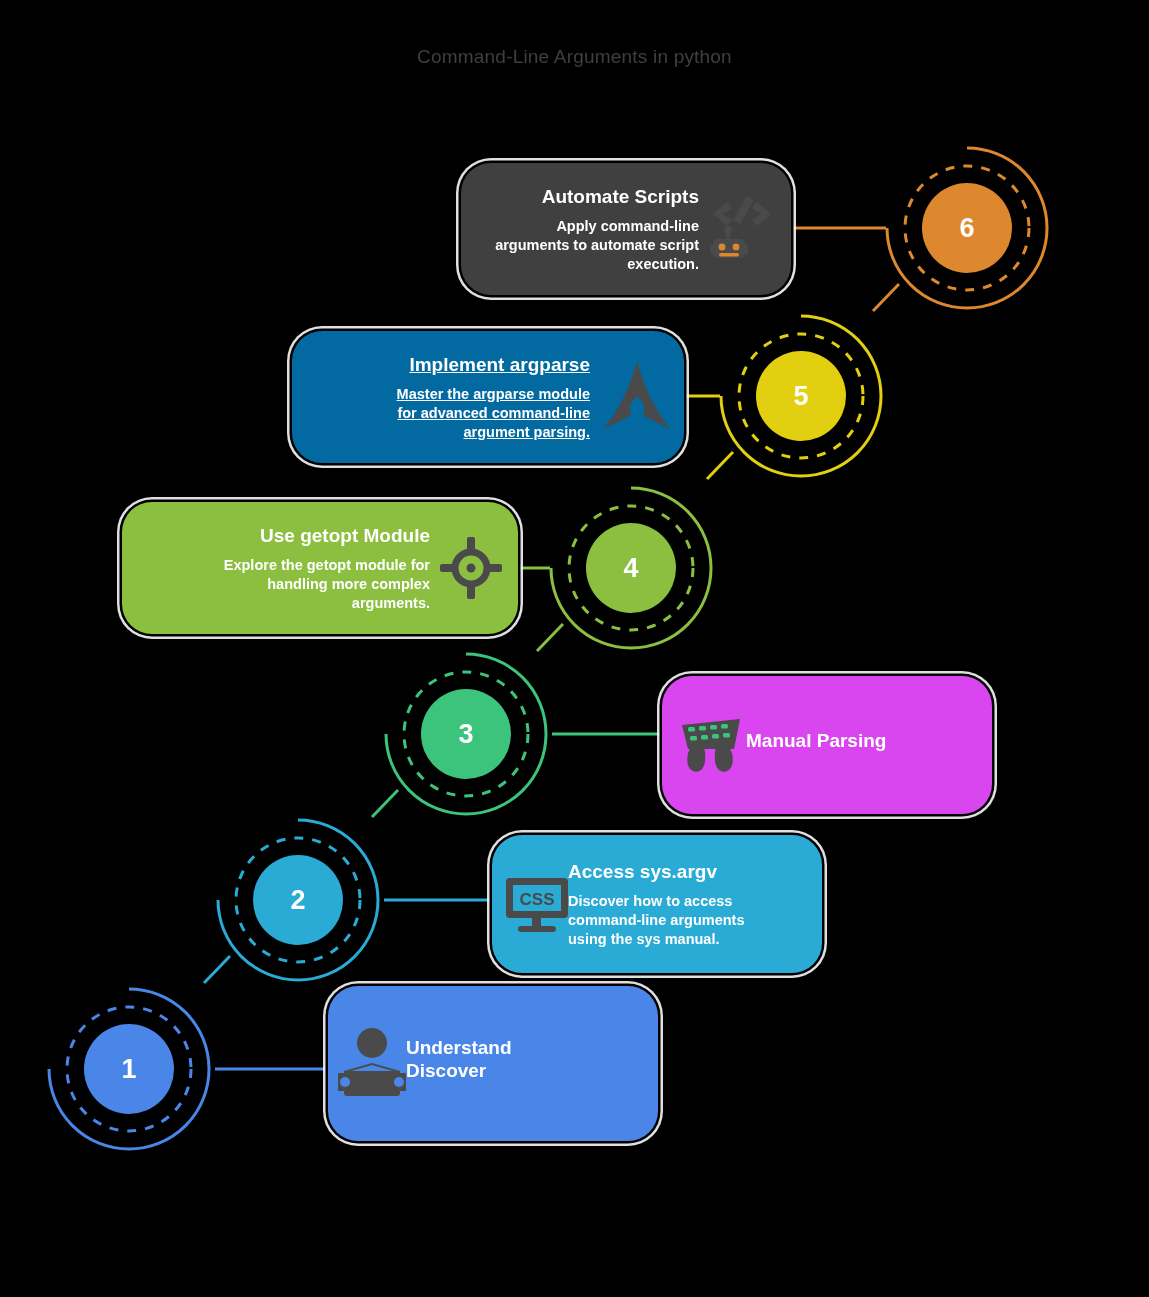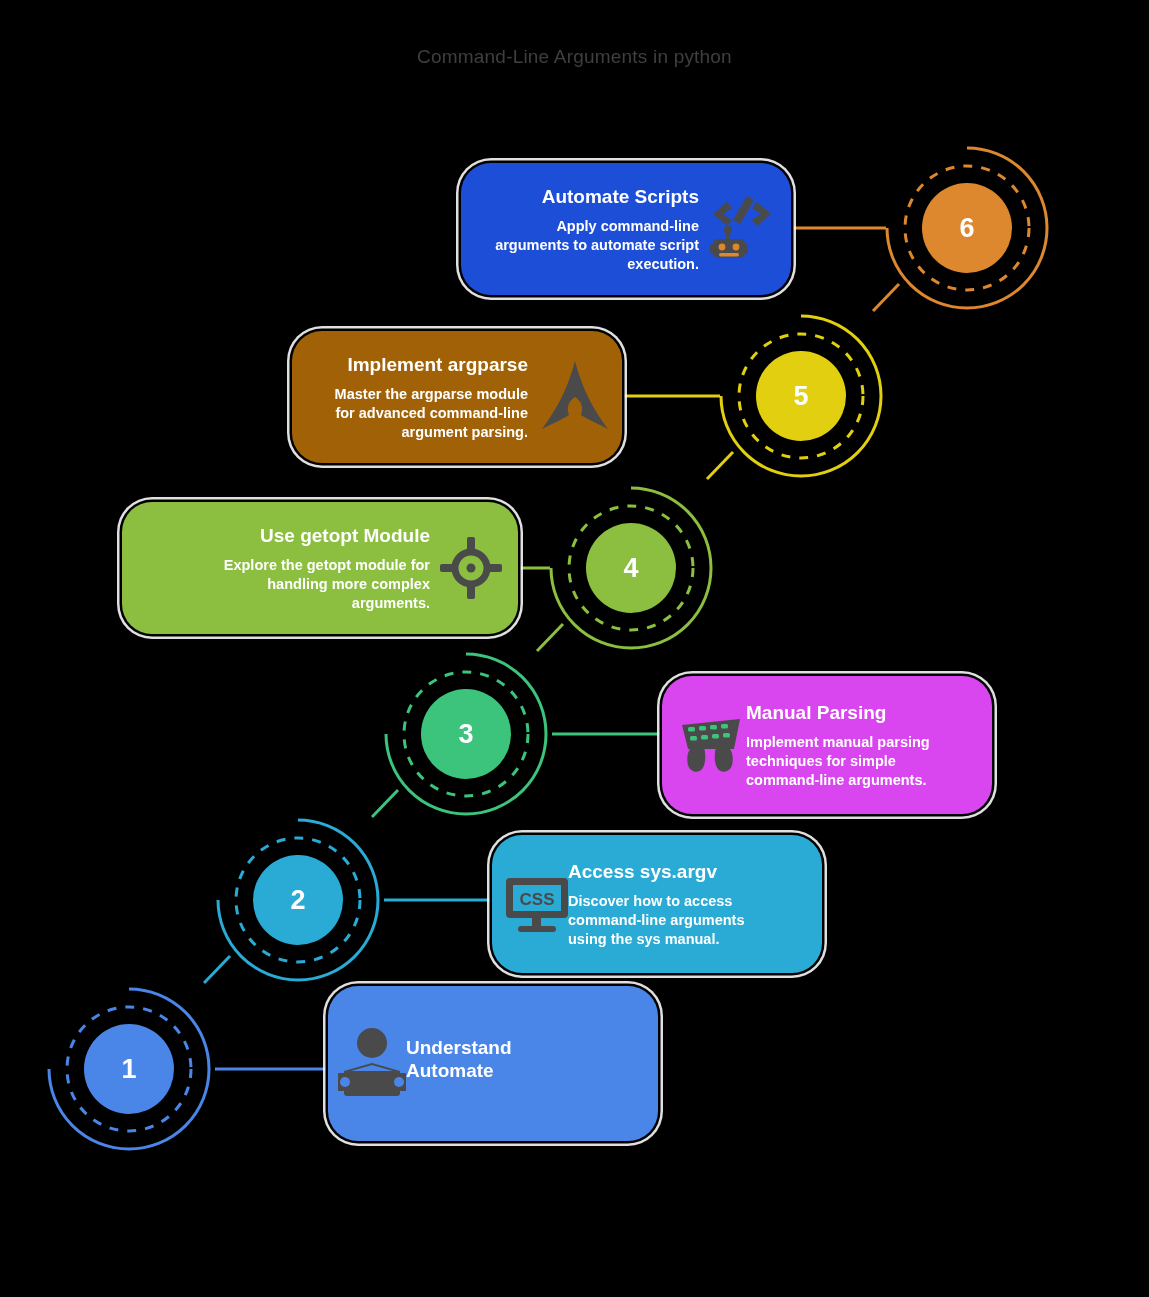--- a/index.html
+++ b/index.html
@@ -130,21 +130,21 @@
 
     <path d="M552 734 H662" stroke="#3cc47c" stroke-width="3" fill="none"></path>
     <path d="M398 790 L372 817" stroke="#3cc47c" stroke-width="3" fill="none"></path>
 
     <path d="M384 900 H492" stroke="#29abd6" stroke-width="3" fill="none"></path>
     <path d="M230 956 L204 983" stroke="#29abd6" stroke-width="3" fill="none"></path>
 
     <path d="M215 1069 H328" stroke="#4a86e8" stroke-width="3" fill="none"></path>
   </svg>
 
-  <div class="card icon-right" style="left:461px; top:163px; width:330px; height:132px; background:#1d4ed8; padding:16px 18px 16px 22px;">
+  <div class="card icon-right" style="left:461px; top:163px; width:330px; height:132px; background:#404040; padding:16px 18px 16px 22px;">
     <div class="card-inner">
       <div class="card-text" style="flex:1 1 auto;">
         <div class="card-title">Automate Scripts</div>
         <div class="card-desc">Apply command-line
 arguments to automate script
 execution.</div>
       </div>
       <div class="card-icon">
         <svg width="64" height="70" viewBox="0 0 64 70">
           <g fill="#4a4a4a">
@@ -169,21 +169,21 @@
 
   <div class="badge" style="left:884px; top:145px; width:166px; height:166px;">
     <svg width="166" height="166" viewBox="0 0 166 166">
       <path d="M83 3 A80 80 0 1 1 3 83" stroke="#dd882e" stroke-width="3" fill="none"></path>
       <circle cx="83" cy="83" r="62" stroke="#dd882e" stroke-width="3" stroke-dasharray="9 9" fill="none"></circle>
       <circle cx="83" cy="83" r="45" fill="#dd882e"></circle>
     </svg>
     <span class="badge-num">6</span>
   </div>
 
-  <div class="card icon-right" style="left:292px; top:331px; width:330px; height:132px; background:#a16207; padding:16px 10px 16px 22px;">
+  <div class="card icon-right" style="left:292px; top:331px; width:392px; height:132px; background:#0369a1; padding:16px 10px 16px 22px;text-decoration:underline;">
     <div class="card-inner">
       <div class="card-text" style="flex:1 1 auto;">
         <div class="card-title">Implement argparse</div>
         <div class="card-desc">Master the argparse module
 for advanced command-line
 argument parsing.</div>
       </div>
       <div class="card-icon">
         <svg width="74" height="80" viewBox="0 0 74 80">
           <path d="M37 4 C32 22 25 44 4 72 C16 66 25 62 31 58 C28 50 31 44 37 40 C43 44 46 50 43 58 C49 62 58 66 70 72 C49 44 42 22 37 4 Z" fill="#4a4a4a"></path>
@@ -251,23 +251,20 @@
             <rect x="47" y="9" width="7" height="4.5" rx="1.5"></rect>
             <rect x="16" y="21" width="7" height="4.5" rx="1.5"></rect>
             <rect x="27" y="20" width="7" height="4.5" rx="1.5"></rect>
             <rect x="38" y="19" width="7" height="4.5" rx="1.5"></rect>
             <rect x="49" y="18" width="7" height="4.5" rx="1.5"></rect>
           </g>
         </svg>
       </div>
       <div class="card-text" style="flex:1 1 auto;">
         <div class="card-title">Manual Parsing</div>
-        <div class="card-desc">Implement manual parsing
-techniques for simple
-command-line arguments.</div>
       </div>
     </div>
   </div>
 
   <div class="badge" style="left:383px; top:651px; width:166px; height:166px;">
     <svg width="166" height="166" viewBox="0 0 166 166">
       <path d="M83 3 A80 80 0 1 1 3 83" stroke="#3cc47c" stroke-width="3" fill="none"></path>
       <circle cx="83" cy="83" r="62" stroke="#3cc47c" stroke-width="3" stroke-dasharray="9 9" fill="none"></circle>
       <circle cx="83" cy="83" r="45" fill="#3cc47c"></circle>
     </svg>
@@ -317,21 +314,21 @@
           </g>
           <g fill="#4a86e8">
             <circle cx="7" cy="55" r="5"></circle>
             <circle cx="61" cy="55" r="5"></circle>
             <path d="M34 38 L13 44 L55 44 Z"></path>
           </g>
         </svg>
       </div>
       <div class="card-text" style="flex:1 1 auto;">
         <div class="card-title">Understand
-Automate</div>
+Discover</div>
       </div>
     </div>
   </div>
 
   <div class="badge" style="left:46px; top:986px; width:166px; height:166px;">
     <svg width="166" height="166" viewBox="0 0 166 166">
       <path d="M83 3 A80 80 0 1 1 3 83" stroke="#4a86e8" stroke-width="3" fill="none"></path>
       <circle cx="83" cy="83" r="62" stroke="#4a86e8" stroke-width="3" stroke-dasharray="9 9" fill="none"></circle>
       <circle cx="83" cy="83" r="45" fill="#4a86e8"></circle>
     </svg>

